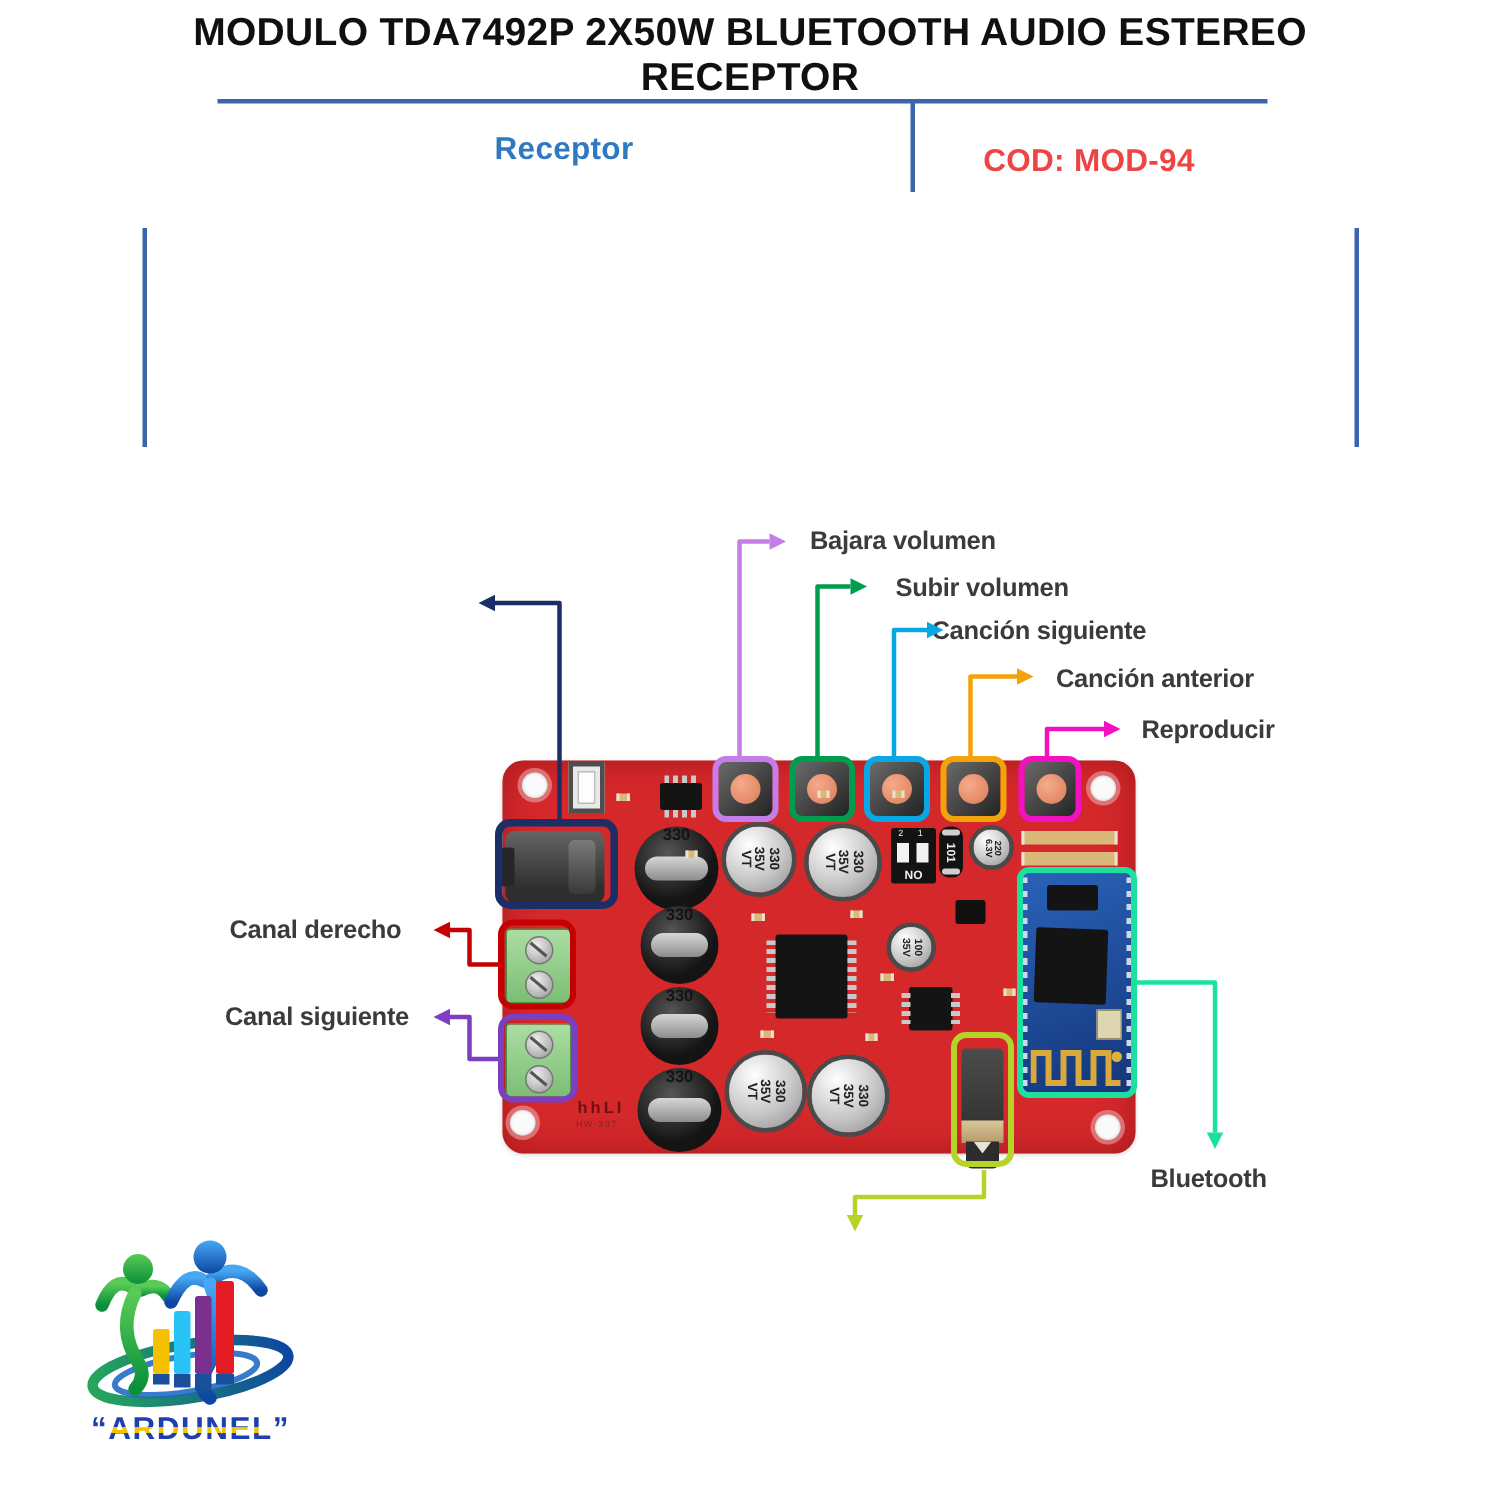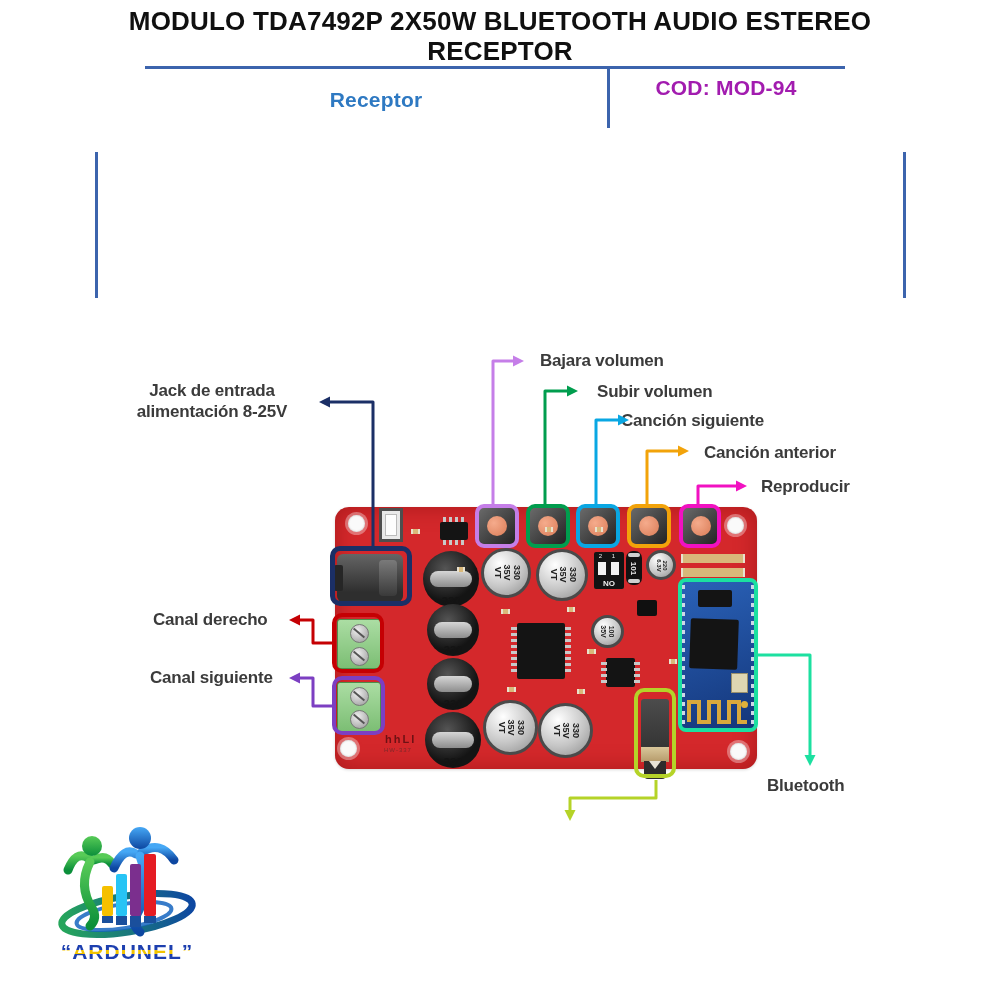--- a/index.html
+++ b/index.html
@@ -44,21 +44,21 @@
           background:linear-gradient(180deg,#656565,#2e2e2e 80%);}
   .dcjack::after{content:"";position:absolute;left:-3px;top:11px;width:9px;height:26px;background:#262626;border-radius:2px;}
   .dcjack::before{content:"";position:absolute;right:6px;top:6px;width:18px;height:36px;border-radius:4px;
           background:linear-gradient(180deg,#7a7a7a,#3a3a3a);}
   .term{position:absolute;width:44px;height:50px;border-radius:3px;border:1px solid #4e8e49;
         background:linear-gradient(180deg,#abdda3,#7cbe74);}
   .screw{position:absolute;left:12px;width:19px;height:19px;border-radius:50%;border:1px solid #777;
          background:radial-gradient(circle at 38% 32%,#efefef,#969696);}
   .screw::after{content:"";position:absolute;left:1px;top:7px;width:14px;height:2px;background:#555;transform:rotate(40deg);}
   .ind{position:absolute;border-radius:50%;background:radial-gradient(circle at 40% 32%,#555,#141414 62%);
-       display:flex;align-items:flex-end;justify-content:center;}
+       display:flex;align-items:flex-start;justify-content:center;}
   .ind::before{content:"";position:absolute;left:7px;right:7px;top:50%;margin-top:-8px;height:16px;border-radius:8px;
        background:linear-gradient(180deg,#d6d6d6,#8d8d8d);}
   .ind span{position:relative;font-size:11px;font-weight:bold;color:#141414;}
   .cap{position:absolute;border-radius:50%;border:3px solid #4a4a4a;
        background:radial-gradient(circle at 35% 28%,#fff,#c6c6c6 55%,#8d8d8d);
        display:flex;align-items:center;justify-content:center;}
   .cap .rot{transform:rotate(90deg);font-weight:bold;color:#222;text-align:center;line-height:1.08;}
   .dip{position:absolute;left:259px;top:45px;width:30px;height:37px;background:#131313;border-radius:2px;color:#eee;}
   .dip .nums{position:absolute;top:1px;left:0;right:0;text-align:center;font-size:6px;letter-spacing:4px;}
   .dip .sl{position:absolute;top:10px;width:8px;height:13px;background:#f2f2f2;}
@@ -99,27 +99,25 @@
 </head>
 <body>
 
 <div class="page">
 
   <div class="title pre">MODULO TDA7492P 2X50W BLUETOOTH AUDIO ESTEREO
 RECEPTOR</div>
   <div class="hline" style="left: 145px; top: 66px; width: 700px; background-color: rgb(60, 100, 173);"></div>
   <div class="vline" style="left: 607px; top: 66px; height: 62px; background-color: rgb(60, 100, 173);"></div>
   <div class="cell" style="left: 145px; top: 88px; width: 462px; color: rgb(46, 121, 194);">Receptor</div>
-  <div class="cell" style="left: 607px; top: 76px; width: 238px; color: #a21caf;">COD: MOD-94</div>
+  <div class="cell" style="left: 607px; top: 96px; width: 238px; color: #ef4444;">COD: MOD-94</div>
 
   <div class="descbar" style="left: 95px; background-color: rgb(60, 100, 173);"></div>
   <div class="descbar" style="left: 903px; background-color: rgb(60, 100, 173);"></div>
 
-  <div class="clabel pre" style="left:118px;top:381px;width:188px;text-align:center;">Jack de entrada
-alimentación 8-25V</div>
   <div class="clabel" style="left:540px;top:351px;">Bajara volumen</div>
   <div class="clabel" style="left:597px;top:382px;">Subir volumen</div>
   <div class="clabel" style="left:621px;top:411px;">Canción siguiente</div>
   <div class="clabel" style="left:704px;top:443px;">Canción anterior</div>
   <div class="clabel" style="left:761px;top:477px;">Reproducir</div>
   <div class="clabel" style="left:153px;top:610px;">Canal derecho</div>
   <div class="clabel" style="left:150px;top:668px;">Canal siguiente</div>
   <div class="clabel" style="left:767px;top:776px;">Bluetooth</div>
 
   <div class="board" style="background-color: rgb(212, 40, 43);">

